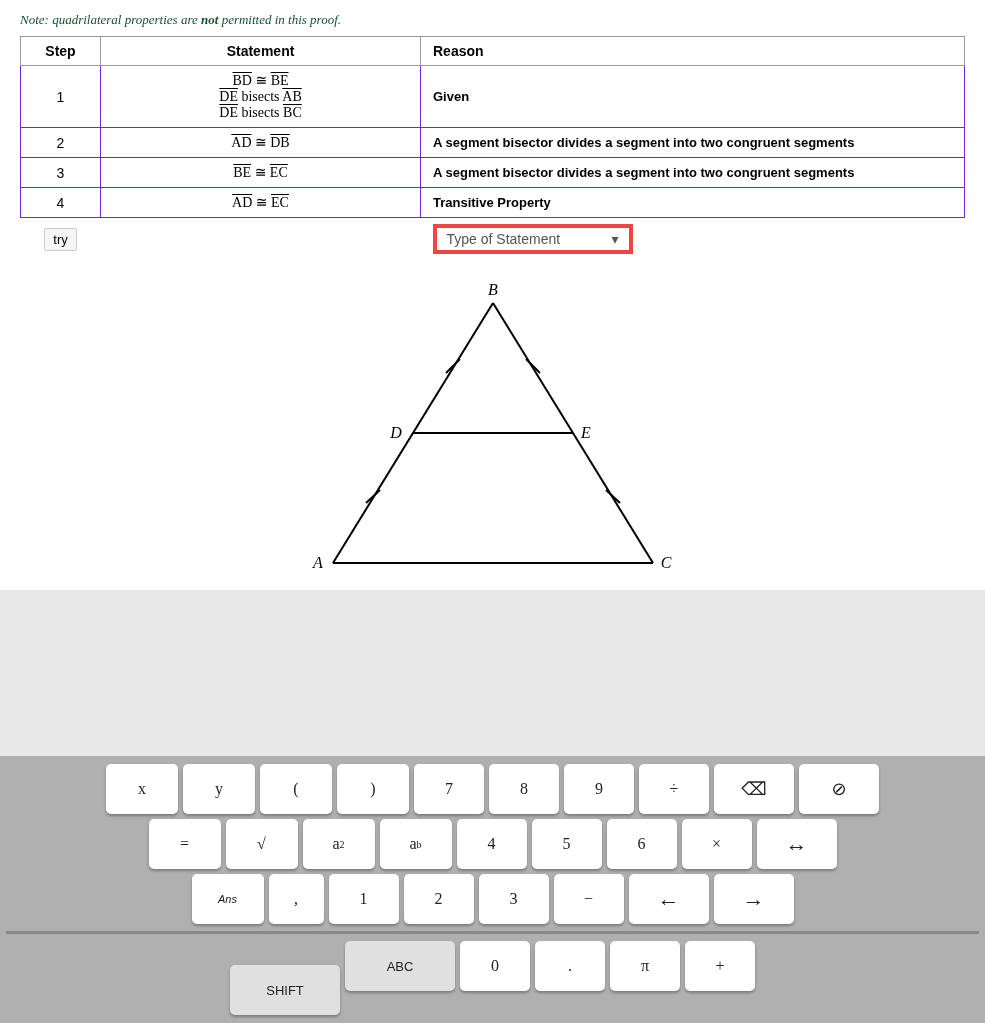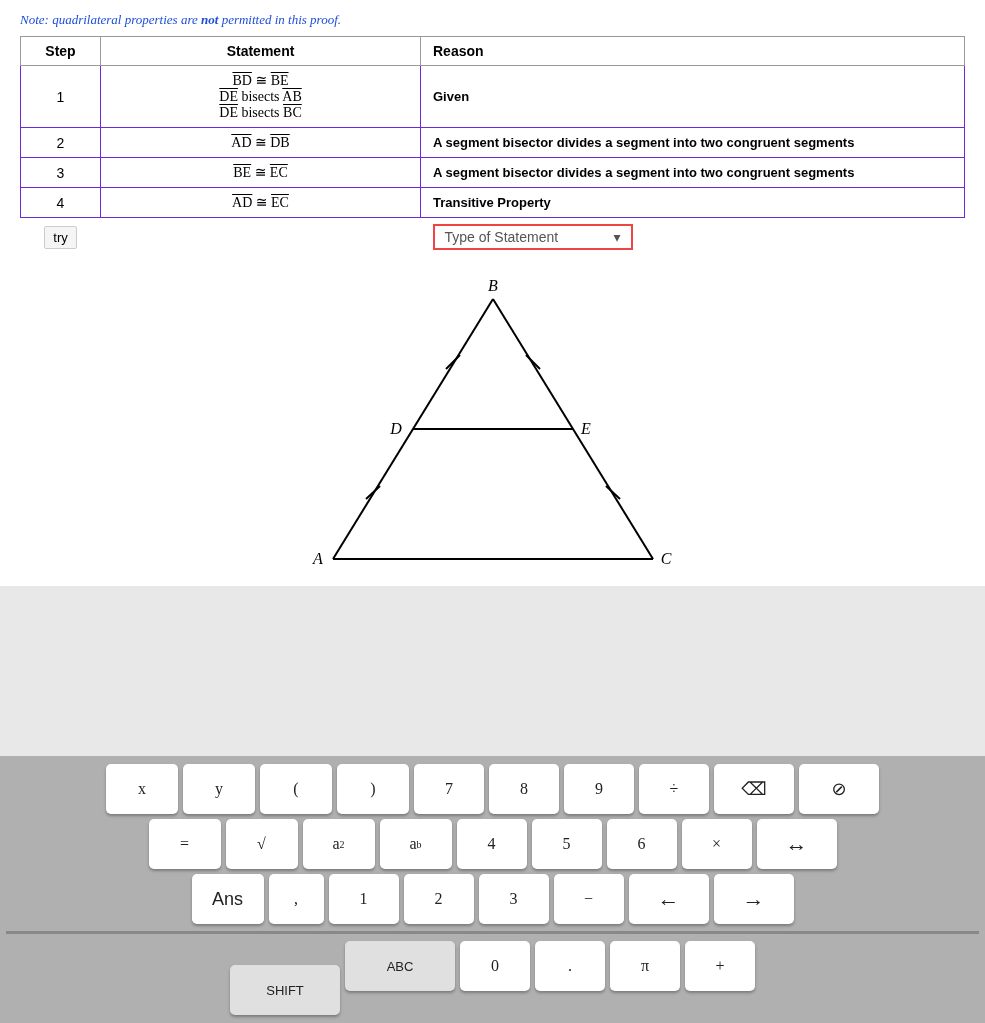--- a/index.html
+++ b/index.html
@@ -12,21 +12,21 @@
       position: relative;
     }
 
     .main-content {
       background: white;
       padding: 12px 20px 10px 20px;
     }
 
     .note {
       font-size: 13px;
-      color: #1d4ed8;
+      color: #14532d;
       margin-bottom: 8px;
       font-style: italic;
     }
     .note em { font-style: italic; font-weight: bold; }
 
     
     .proof-table {
       width: 100%;
       border-collapse: collapse;
       font-size: 14px;
@@ -69,21 +69,21 @@
       background: #f5f5f5;
       padding: 3px 8px;
       font-size: 13px;
       cursor: pointer;
       border-radius: 2px;
       font-family: Arial, sans-serif;
     }
     .type-dropdown {
       display: inline-flex;
       align-items: center;
-      border: 2px solid #ef4444;
+      border: 4px solid #ef4444;
       background: white;
       padding: 3px 10px;
       font-size: 14px;
       cursor: pointer;
       min-width: 200px;
       font-family: Arial, sans-serif;
       color: #555;
       justify-content: space-between;
     }
 
@@ -134,21 +134,21 @@
     .kb-key-enter { width: 160px; background: #e0e0e0; font-family: Arial, sans-serif; font-size: 14px; }
     .kb-key-shift { width: 110px; font-family: Arial, sans-serif; font-size: 13px; background: #e0e0e0; margin-top: 24px; }
     .kb-key-abc { width: 110px; font-family: Arial, sans-serif; font-size: 13px; background: #e0e0e0; }
     .kb-key-zero { width: 70px; }
     .kb-key-dot { width: 70px; }
     .kb-key-pi { width: 70px; }
     .kb-key-plus { width: 70px; }
     .kb-key-backspace { width: 80px; font-size: 18px; }
     .kb-key-circle { width: 80px; font-size: 18px; }
     .kb-key-funcs { width: 85px; font-family: Arial, sans-serif; font-size: 13px; }
-    .kb-key-ans { width: 72px; font-family: Arial, sans-serif; font-size: 18px; }
+    .kb-key-ans { width: 72px; font-family: Arial, sans-serif; font-size: 11px; font-style: italic; }
     .kb-key-comma { width: 55px; }
     .kb-key-bigarrow { width: 80px; font-size: 22px; }
     .kb-key-leftarrow { width: 80px; font-size: 22px; }
     .kb-key-rightarrow { width: 80px; font-size: 22px; }
 
     sup.exp { font-size: 10px; vertical-align: super; }
 
     .separator-line {
       height: 3px;
       background: #888;

